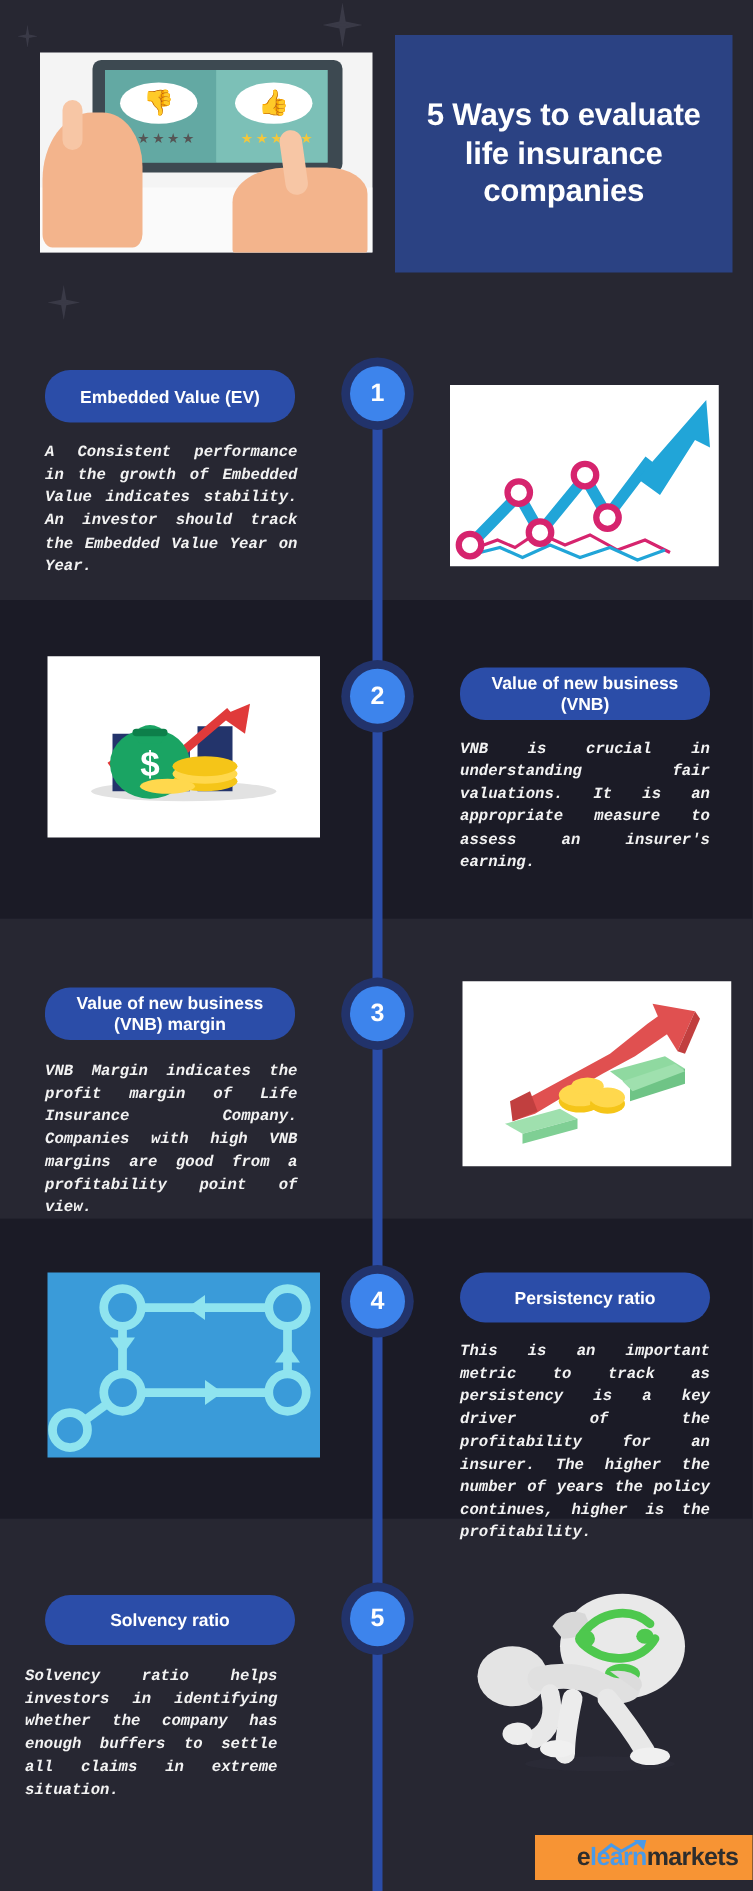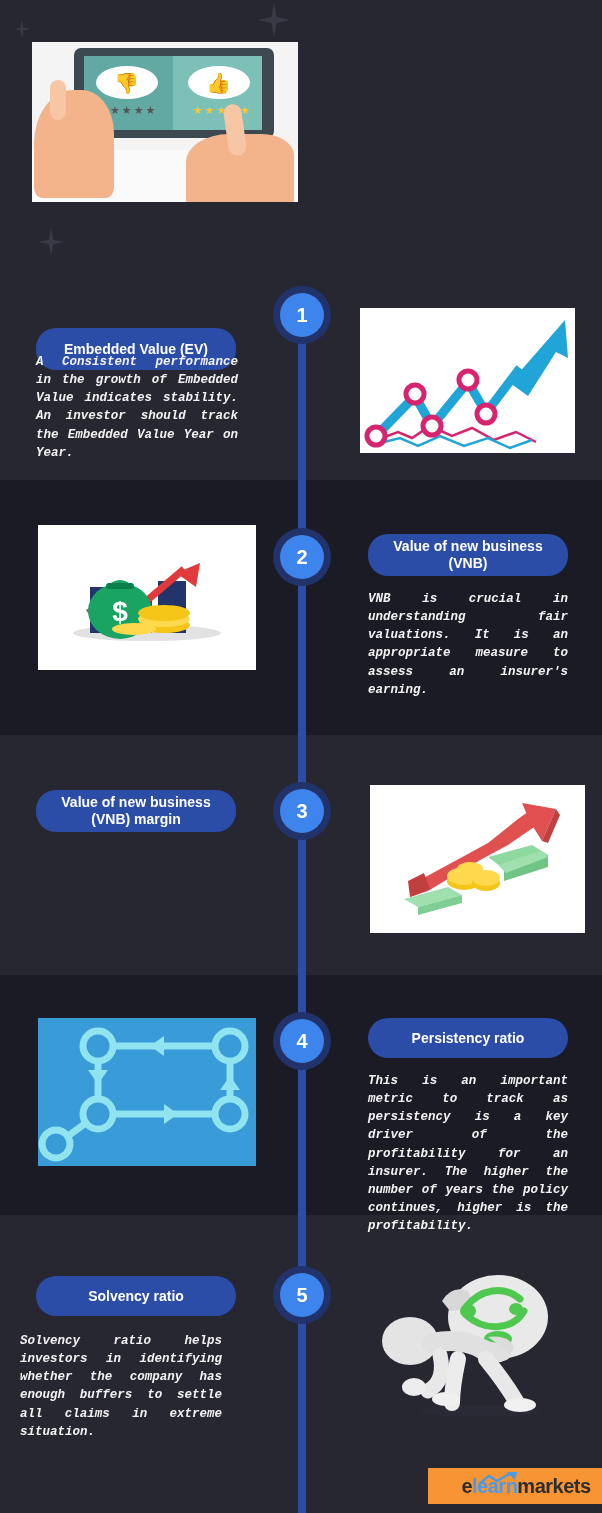--- a/index.html
+++ b/index.html
@@ -185,40 +185,43 @@
           <span class="star on">★</span>
         </div>
       </div>
     </div>
     <div class="hand hand-l"></div>
     <div class="hand-l-finger"></div>
     <div class="hand hand-r"></div>
     <div class="hand-r-finger"></div>
   </div>
 
+  <div class="title-box">
+    <div class="title-text">5 Ways to evaluate life insurance companies</div>
+  </div>
 
   <div class="timeline-line"></div>
 
   <div class="node" style="top:286px;">
     <div class="node-inner">1</div>
   </div>
   <div class="node" style="top:528px;">
     <div class="node-inner">2</div>
   </div>
   <div class="node" style="top:782px;">
     <div class="node-inner">3</div>
   </div>
   <div class="node" style="top:1012px;">
     <div class="node-inner">4</div>
   </div>
   <div class="node" style="top:1266px;">
     <div class="node-inner">5</div>
   </div>
 
-  <div class="pill two-line" style="left:36px;top:296px;width:200px;margin-top:32px;">Embedded Value (EV)</div>
+  <div class="pill two-line" style="left:36px;top:296px;width:200px;">Embedded Value (EV)</div>
   <div class="body-text" style="left:36px;top:353px;width:202px;">A Consistent performance in the growth of Embedded Value indicates stability. An investor should track the Embedded Value Year on Year.</div>
   <div class="photo ill1" style="left:360px;top:308px;width:215px;height:145px;">
     <svg width="215" height="145" viewBox="0 0 215 145">
       <polyline points="16,128 55,88 72,118 108,74 126,105 160,60" fill="none" stroke="#21a5d8" stroke-width="9"></polyline>
       <polygon points="150,75 205,12 208,50 196,44 168,88" fill="#21a5d8"></polygon>
       <polyline points="16,132 38,124 52,130 70,118 92,128 112,120 134,132 156,124 176,134" fill="none" stroke="#d6246e" stroke-width="2.5"></polyline>
       <polyline points="16,136 40,130 58,138 80,128 104,138 128,130 150,140 172,132" fill="none" stroke="#21a5d8" stroke-width="2.5"></polyline>
       <circle cx="16" cy="128" r="9" fill="#fff" stroke="#d6246e" stroke-width="5"></circle>
       <circle cx="55" cy="86" r="9" fill="#fff" stroke="#d6246e" stroke-width="5"></circle>
       <circle cx="72" cy="118" r="9" fill="#fff" stroke="#d6246e" stroke-width="5"></circle>
@@ -242,20 +245,21 @@
       <rect x="68" y="58" width="28" height="6" rx="3" fill="#0d7f4a"></rect>
       <text x="82" y="96" font-size="28" font-weight="bold" fill="#fff" text-anchor="middle" font-family="Liberation Sans, sans-serif">$</text>
       <ellipse cx="126" cy="100" rx="26" ry="8" fill="#f5c518"></ellipse>
       <ellipse cx="126" cy="94" rx="26" ry="8" fill="#ffd84d"></ellipse>
       <ellipse cx="126" cy="88" rx="26" ry="8" fill="#f5c518"></ellipse>
       <ellipse cx="96" cy="104" rx="22" ry="6" fill="#ffd84d"></ellipse>
     </svg>
   </div>
 
   <div class="pill two-line" style="left:36px;top:790px;width:200px;">Value of new business (VNB) margin</div>
+  <div class="body-text" style="left:36px;top:848px;width:202px;">VNB Margin indicates the profit margin of Life Insurance Company. Companies with high VNB margins are good from a profitability point of view.</div>
   <div class="photo ill3" style="left:370px;top:785px;width:215px;height:148px;">
     <svg width="215" height="148" viewBox="0 0 215 148">
       <polygon points="40,112 48,96 96,70 118,58 148,34 162,24 170,38 138,60 112,74 88,88 58,106" fill="#e05050"></polygon>
       <polygon points="40,112 38,96 54,88 60,104" fill="#c13f3f"></polygon>
       <polygon points="152,18 186,24 172,56 162,40 158,32" fill="#e05050"></polygon>
       <polygon points="186,24 172,56 178,58 190,30" fill="#c13f3f"></polygon>
       <polygon points="118,72 162,60 178,70 134,84" fill="#8fd9a0"></polygon>
       <polygon points="134,84 178,70 178,82 134,96" fill="#6fc486"></polygon>
       <polygon points="128,80 170,66 178,72 136,88" fill="#9fe0ae"></polygon>
       <ellipse cx="94" cy="96" rx="17" ry="9" fill="#f5c518"></ellipse>

